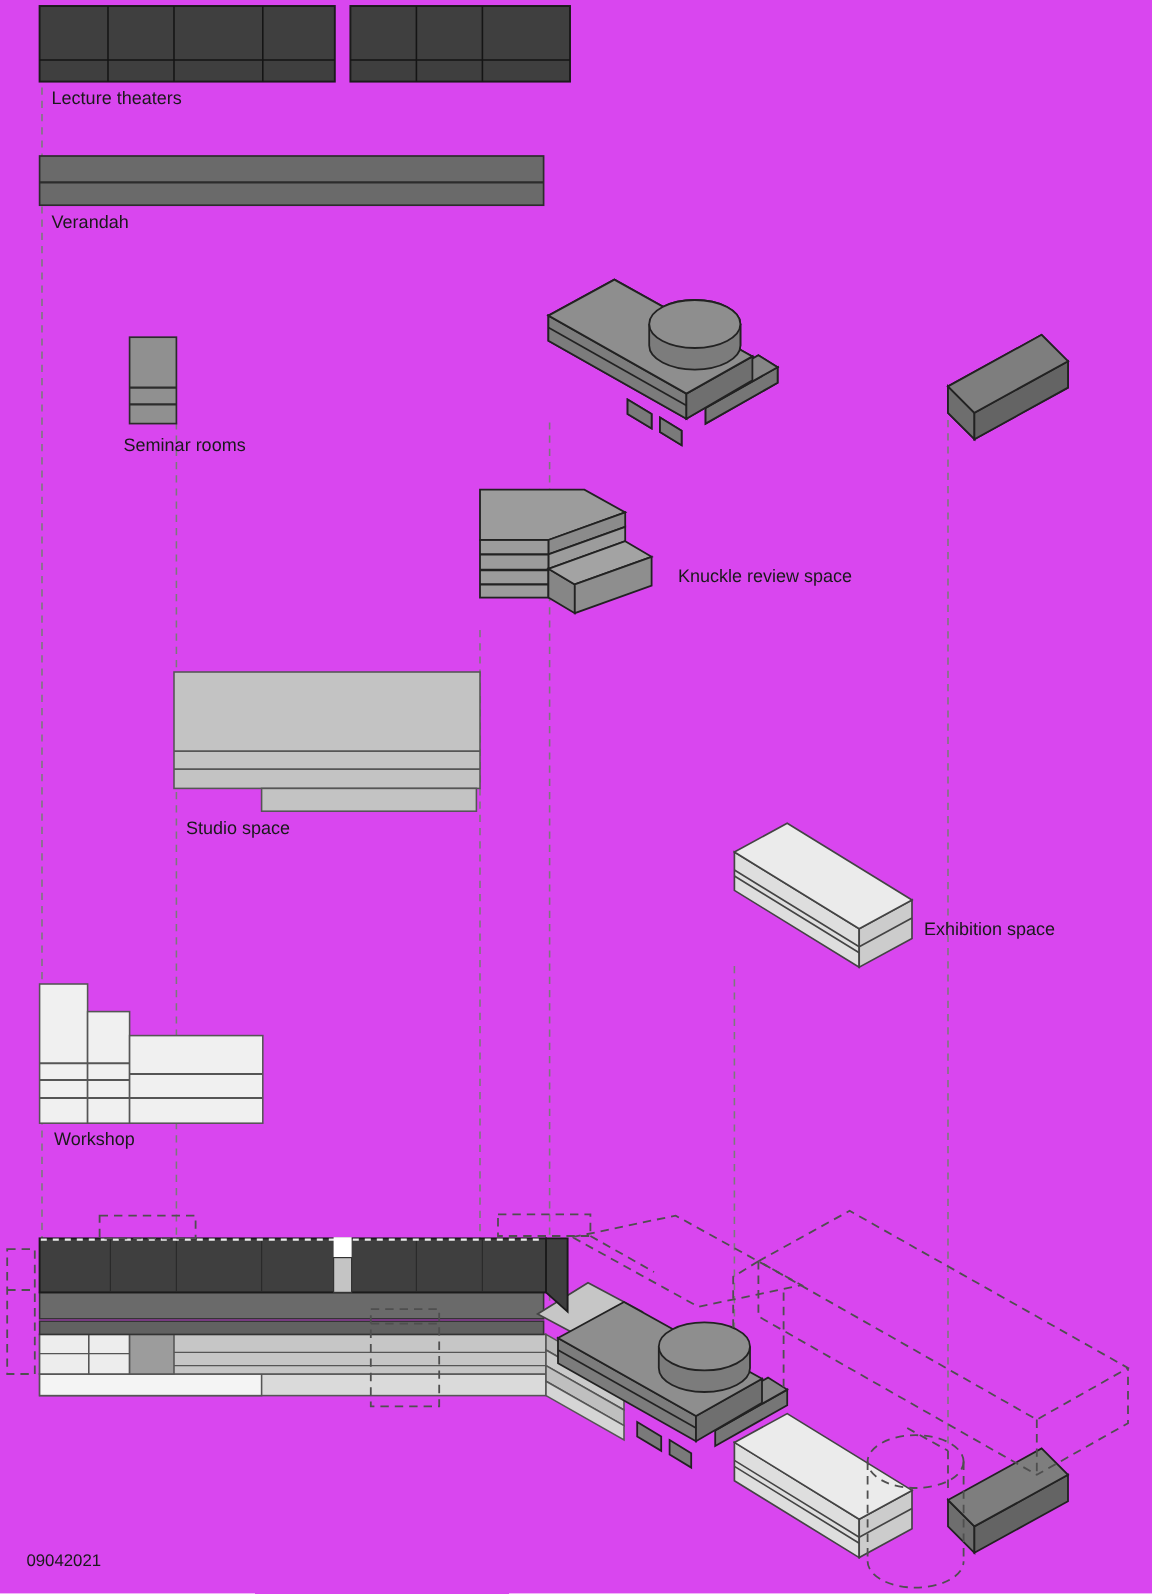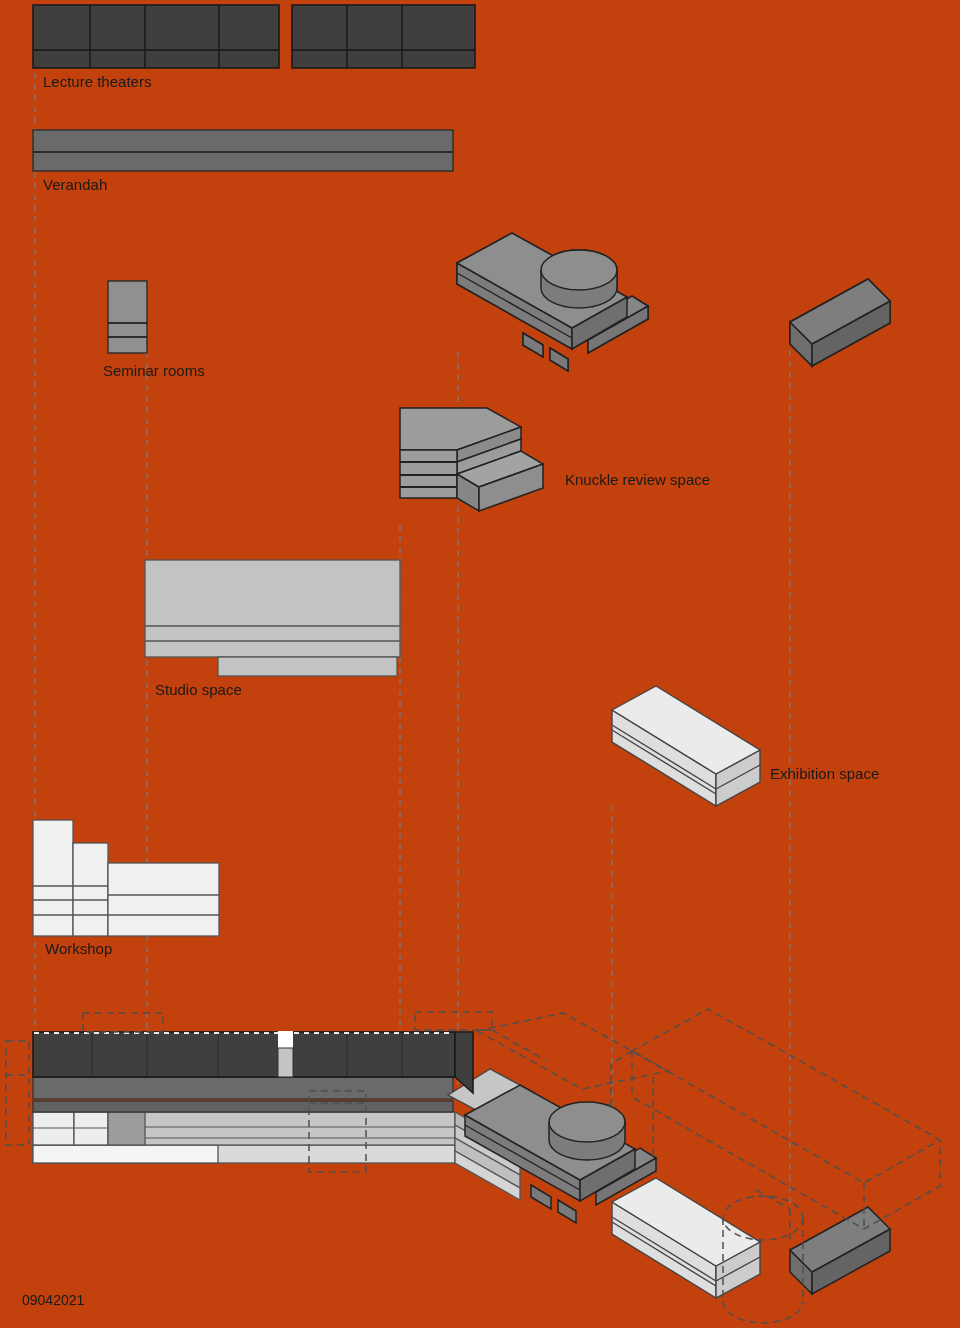--- a/index.html
+++ b/index.html
@@ -1,16 +1,16 @@
 <!DOCTYPE html>
 <html><head>
 <meta charset="utf-8">
 <style>
   html,body{margin:0;padding:0;background:#fff;}
-  .page{position:relative;width:960px;height:1328px;background:#c2410c;overflow:hidden;
+  .page{position:relative;width:960px;height:1328px;background:#d946ef;overflow:hidden;
         font-family:"Liberation Sans", sans-serif;}
   svg{display:block;}
   .lbl{font-family:"Liberation Sans",sans-serif;font-size:15px;fill:#1a1a1a;}
   .date{font-family:"Liberation Sans",sans-serif;font-size:14px;fill:#1a1a1a;}
   .guide{fill:none;stroke:#7a7a7a;stroke-width:1.3;stroke-dasharray:6 5;}
   .ghost{fill:none;stroke:#4f4f4f;stroke-width:1.5;stroke-dasharray:7 5;}
   .dk{stroke:#1b1b1b;stroke-width:1.6;}
   .dkline{stroke:#151515;stroke-width:1.3;}
   .md{stroke:#2c2c2c;stroke-width:1.4;}
   .iso{stroke:#222222;stroke-width:1.5;}

